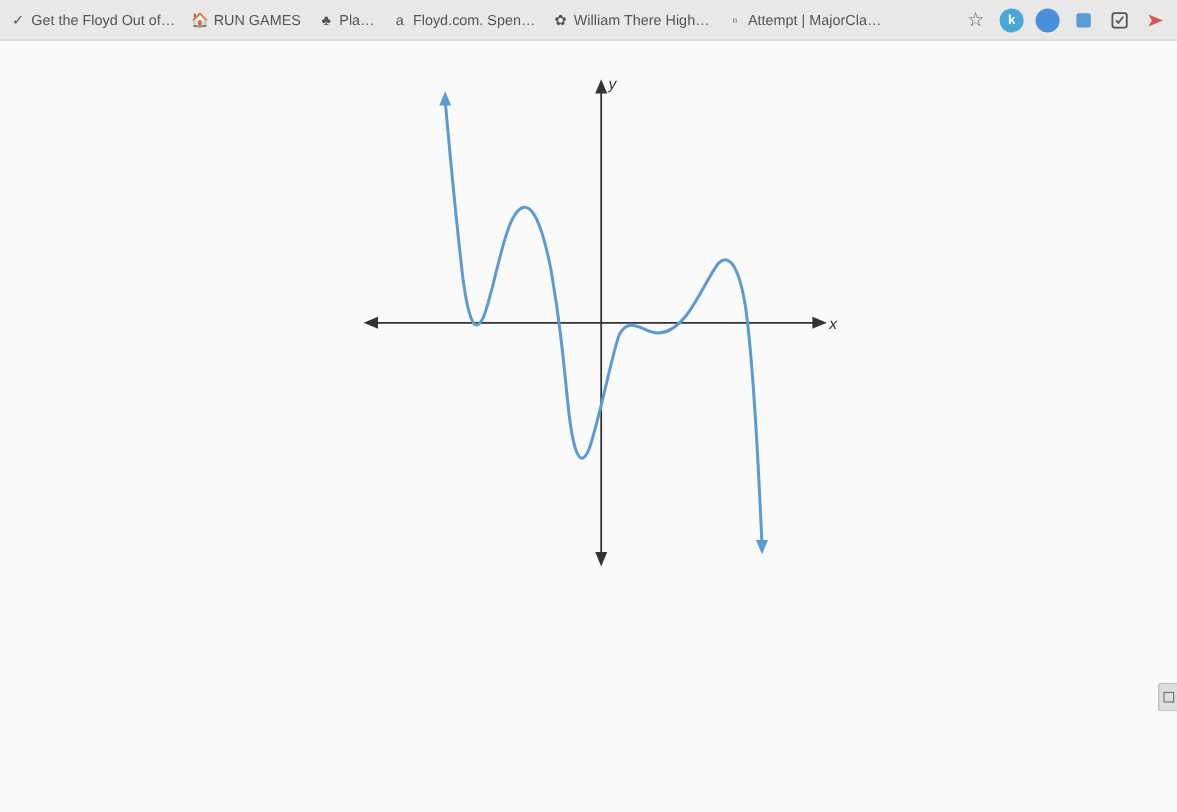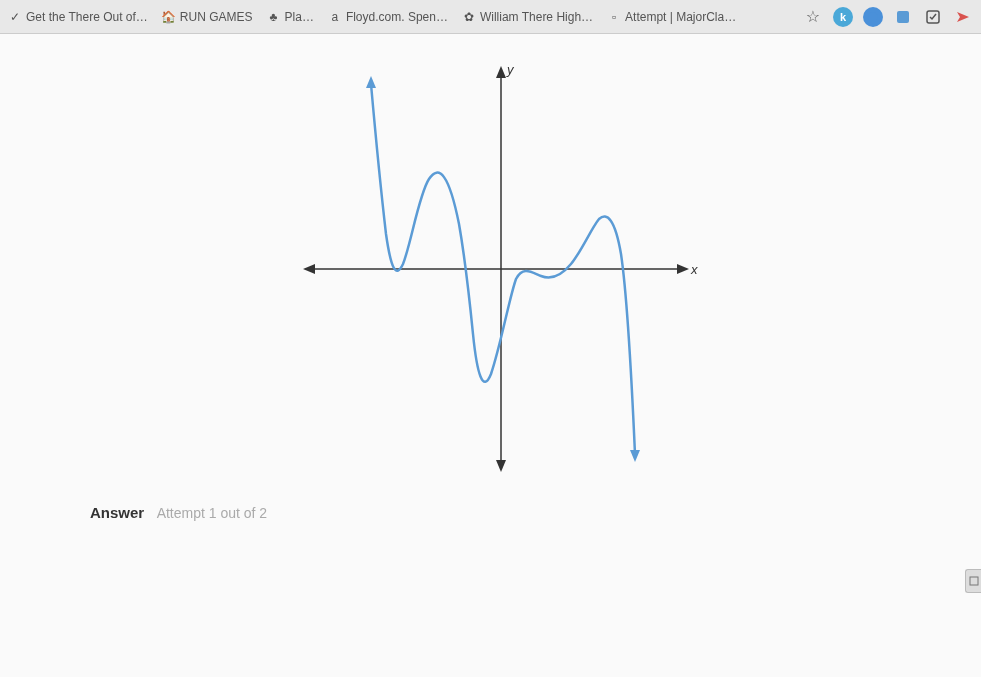--- a/index.html
+++ b/index.html
@@ -133,21 +133,21 @@
       color: #777;
       cursor: pointer;
     }
   </style>
 </head>
 <body>
 
 <div class="bookmarks-bar">
   <div class="bookmark-item">
     <span class="bookmark-icon">✓</span>
-    <span>Get the There Out of…</span>
+    <span>Get the Floyd Out of…</span>
   </div>
   <div class="bookmark-item">
     <span class="bookmark-icon">🏠</span>
     <span>RUN GAMES</span>
   </div>
   <div class="bookmark-item">
     <span class="bookmark-icon">♣</span>
     <span>Pla…</span>
   </div>
   <div class="bookmark-item">
@@ -215,24 +215,20 @@
                C 300 226, 310 222, 320 210
                C 330 198, 340 175, 348 165
                C 356 158, 364 165, 370 200
                C 376 240, 380 310, 384 400" fill="none" stroke="#5b9bd5" stroke-width="2.5" stroke-linecap="round"></path>
       <polygon points="384,408 379,396 389,396" fill="#5b9bd5"></polygon>
       <polygon points="120,22 115,34 125,34" fill="#5b9bd5"></polygon>
     </svg>
   </div>
 
   <div class="answer-section">
-    <div class="answer-header">
-      <span class="answer-label">Answer</span>
-      <span class="attempt-text">Attempt 1 out of 2</span>
-    </div>
   </div>
 
   <div class="side-tab">
     <svg width="10" height="10" viewBox="0 0 10 10">
         <rect x="1" y="1" width="8" height="8" fill="none" stroke="#777"></rect>
       </svg>
   </div>
 </div>
 
 </body></html>

